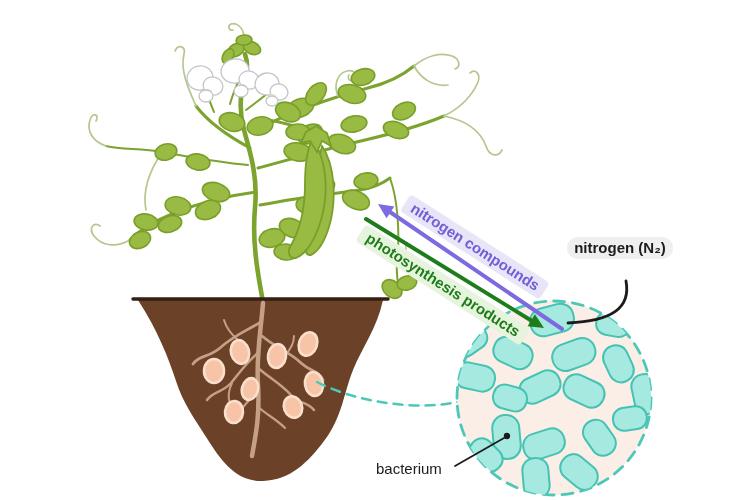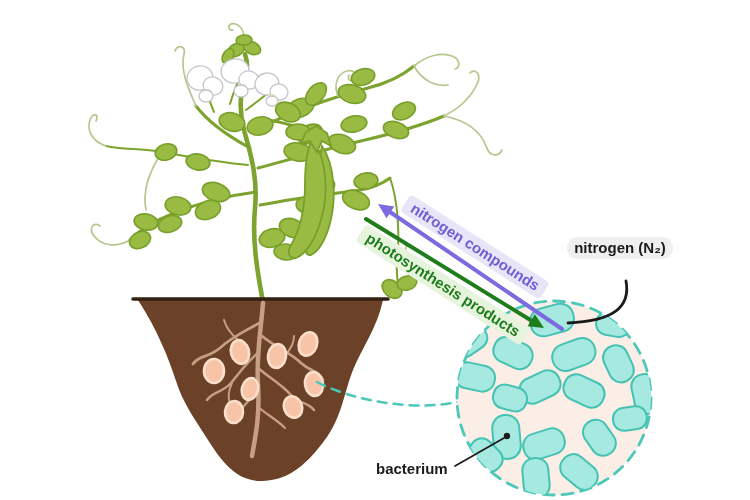--- a/index.html
+++ b/index.html
@@ -41,21 +41,21 @@
   .lbl{position:absolute;white-space:nowrap;}
   .lbl-nc{left:475px;top:247px;transform:translate(-50%,-50%) rotate(32.5deg);
           color:var(--purple_text);background:var(--purple_bg);
           font-size:15px;font-weight:bold;padding:1px 8px 2px;border-radius:4px;}
   .lbl-pp{left:443px;top:285px;transform:translate(-50%,-50%) rotate(32.5deg);
           color:var(--green_text);background:var(--green_bg);
           font-size:15px;font-weight:bold;padding:1px 8px 2px;border-radius:4px;}
   .lbl-n2{left:567px;top:237px;width:106px;background:var(--label_box_bg);
           color:var(--ink);font-size:15px;line-height:20px;font-weight:bold;
           text-align:center;padding:1px 0;border-radius:14px;}
-  .lbl-bact{left:376px;top:460px;color:var(--ink);font-size:15px;font-weight:bold;}
+  .lbl-bact{left:376px;top:460px;color:var(--ink);font-size:15px;font-weight:normal;}
 </style>
 </head>
 <body>
 
 <div id="stage">
 
 <svg id="art" width="750" height="500" viewBox="0 0 750 500">
 
   <g>
 

